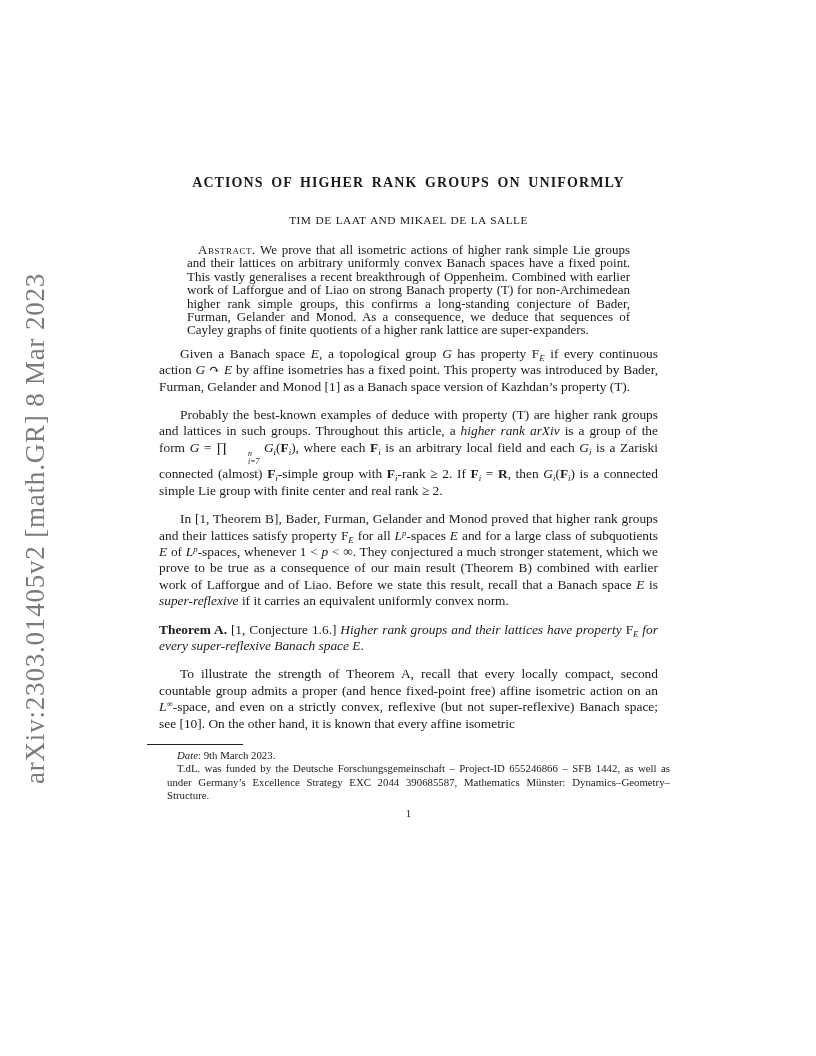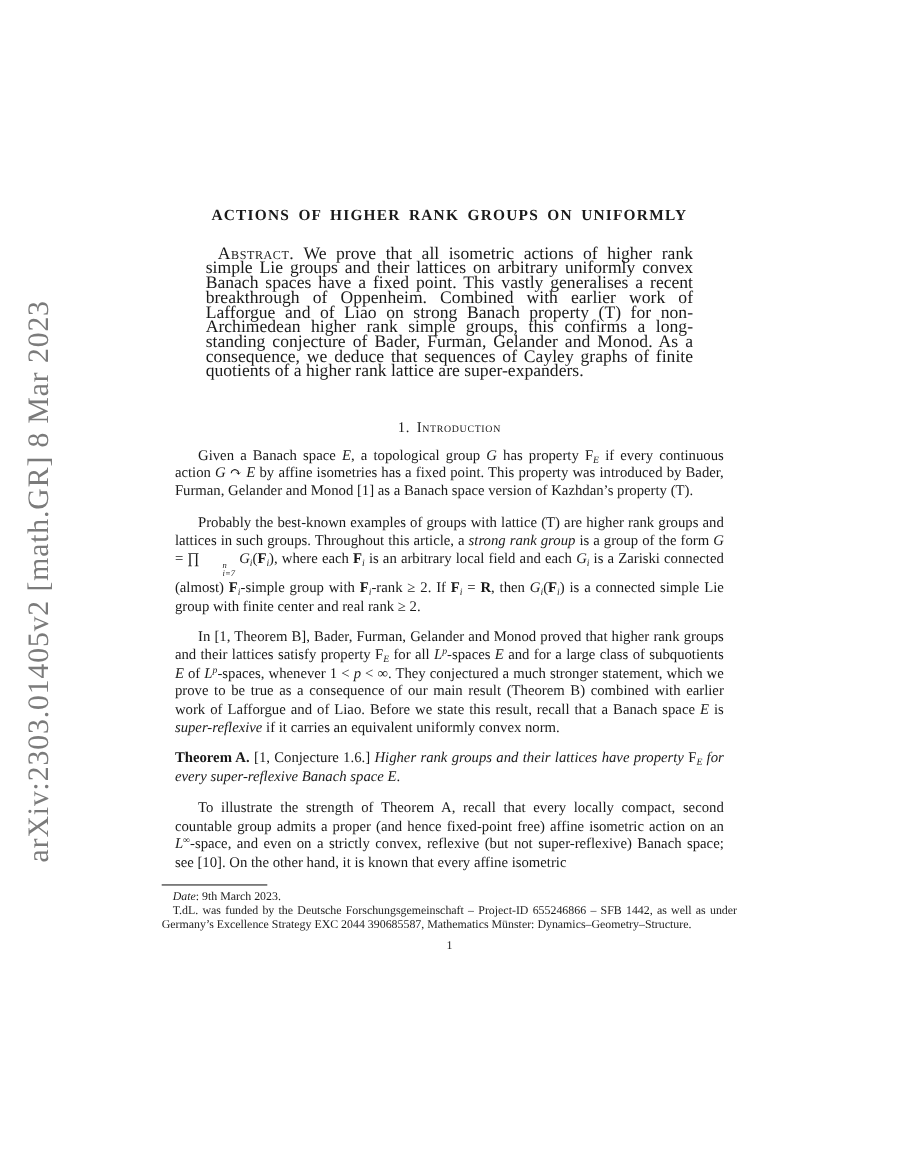--- a/index.html
+++ b/index.html
@@ -20,21 +20,21 @@
     transform: rotate(-90deg);
     transform-origin: 0 0;
     font-size: 27px;
     letter-spacing: 0.8px;
     color: #7b7b7b;
     white-space: nowrap;
   }
   .content {
     position: absolute;
     left: 147px;
-    top: 187px;
+    top: 173px;
     width: 523px;
   }
   .title {
     margin: 0;
     text-align: center;
     font-size: 14px;
     font-weight: bold;
     letter-spacing: 1.1px;
     word-spacing: 3px;
     line-height: 20px;
@@ -42,21 +42,21 @@
   .title .tline { display: block; }
   .authors {
     margin-top: 21px;
     text-align: center;
     font-size: 11.4px;
     letter-spacing: 0.4px;
     word-spacing: 1px;
   }
   .abstract {
     margin: 17px 40px 0 40px;
-    font-size: 16px;
+    font-size: 13px;
     line-height: 13.4px;
     text-align: justify;
     text-indent: 11px;
   }
   .sc { font-variant: small-caps; }
   .abstract .ablabel { letter-spacing: 0.5px; }
   .heading {
     margin-top: 36px;
     text-align: center;
     font-size: 13.4px;
@@ -83,21 +83,21 @@
     font-size: 58%;
     line-height: 1.05;
     font-style: italic;
     vertical-align: -0.55em;
   }
   .fnrule {
     margin-top: 8px;
     width: 96px;
     border-top: 1.2px solid #222;
   }
-  .footnotes { margin-top: 4px; }
+  .footnotes { margin-top: 4px; margin-left: 20px; }
   .fn {
     margin: 0;
     font-size: 10.8px;
     line-height: 13.2px;
     text-align: justify;
     text-indent: 10px;
   }
   .pagenum {
     margin-top: 5px;
     text-align: center;
@@ -108,29 +108,29 @@
 <body>
 
 <div class="page">
   <div class="watermark">arXiv:2303.01405v2  [math.GR]  8 Mar 2023</div>
 
   <div class="content">
     <h1 class="title">
       <span class="tline">ACTIONS OF HIGHER RANK GROUPS ON UNIFORMLY</span>
     </h1>
 
+    <div class="authors">TIM DE LAAT AND MIKAEL DE LA SALLE</div>
 
     <div class="abstract">
       <span class="sc ablabel">Abstract.</span><span> We prove that all isometric actions of higher rank simple Lie groups and their lattices on arbitrary uniformly convex Banach spaces have a fixed point. This vastly generalises a recent breakthrough of Oppenheim. Combined with earlier work of Lafforgue and of Liao on strong Banach property (T) for non-Archimedean higher rank simple groups, this confirms a long-standing conjecture of Bader, Furman, Gelander and Monod. As a consequence, we deduce that sequences of Cayley graphs of finite quotients of a higher rank lattice are super-expanders.</span>
     </div>
 
-    <div class="heading sc">1. Introduction</div>
 
     <p class="para"><span>Given a Banach space </span><span style="font-style: italic;">E</span><span>, a topological group </span><span style="font-style: italic;">G</span><span> has property F</span><sub style="font-style: italic;">E</sub><span> if every continuous action </span><span style="font-style: italic;">G</span><span> ↷ </span><span style="font-style: italic;">E</span><span> by affine isometries has a fixed point. This property was introduced by Bader, Furman, Gelander and Monod [1] as a Banach space version of Kazhdan’s property (T).</span></p>
-    <p class="para"><span>Probably the best-known examples of groups with lattice (T) are higher rank groups and lattices in such groups. Throughout this article, a </span><span style="font-style: italic;">strong rank group</span><span> is a group of the form </span><span style="font-style: italic;">G</span><span> = ∏</span><span class="stack">
+    <p class="para"><span>Probably the best-known examples of deduce with property (T) are higher rank groups and lattices in such groups. Throughout this article, a </span><span style="font-style: italic;">higher rank arXiv</span><span> is a group of the form </span><span style="font-style: italic;">G</span><span> = ∏</span><span class="stack">
           <span>n</span>
           <span>i=7</span>
         </span><span> </span><span style="font-style: italic;">G</span><sub style="font-style: italic;">i</sub><span>(</span><span style="font-weight: bold;">F</span><sub style="font-style: italic;">i</sub><span>), where each </span><span style="font-weight: bold;">F</span><sub style="font-style: italic;">i</sub><span> is an arbitrary local field and each </span><span style="font-style: italic;">G</span><sub style="font-style: italic;">i</sub><span> is a Zariski connected (almost) </span><span style="font-weight: bold;">F</span><sub style="font-style: italic;">i</sub><span>-simple group with </span><span style="font-weight: bold;">F</span><sub style="font-style: italic;">i</sub><span>-rank ≥ 2. If </span><span style="font-weight: bold;">F</span><sub style="font-style: italic;">i</sub><span> = </span><span style="font-weight: bold;">R</span><span>, then </span><span style="font-style: italic;">G</span><sub style="font-style: italic;">i</sub><span>(</span><span style="font-weight: bold;">F</span><sub style="font-style: italic;">i</sub><span>) is a connected simple Lie group with finite center and real rank ≥ 2.</span></p>
     <p class="para"><span>In [1, Theorem B], Bader, Furman, Gelander and Monod proved that higher rank groups and their lattices satisfy property F</span><sub style="font-style: italic;">E</sub><span> for all </span><span style="font-style: italic;">L</span><sup style="font-style: italic;">p</sup><span>-spaces </span><span style="font-style: italic;">E</span><span> and for a large class of subquotients </span><span style="font-style: italic;">E</span><span> of </span><span style="font-style: italic;">L</span><sup style="font-style: italic;">p</sup><span>-spaces, whenever 1 &lt; </span><span style="font-style: italic;">p</span><span> &lt; ∞. They conjectured a much stronger statement, which we prove to be true as a consequence of our main result (Theorem B) combined with earlier work of Lafforgue and of Liao. Before we state this result, recall that a Banach space </span><span style="font-style: italic;">E</span><span> is </span><span style="font-style: italic;">super-reflexive</span><span> if it carries an equivalent uniformly convex norm.</span></p>
     <p class="para theorem"><span style="font-weight: bold;">Theorem A.</span><span> [1, Conjecture 1.6.]  </span><span style="font-style: italic;">Higher rank groups and their lattices have property </span><span>F</span><sub style="font-style: italic;">E</sub><span style="font-style: italic;"> for every super-reflexive Banach space </span><span style="font-style: italic;">E</span><span>.</span></p>
     <p class="para"><span>To illustrate the strength of Theorem A, recall that every locally compact, second countable group admits a proper (and hence fixed-point free) affine isometric action on an </span><span style="font-style: italic;">L</span><sup>∞</sup><span>-space, and even on a strictly convex, reflexive (but not super-reflexive) Banach space; see [10]. On the other hand, it is known that every affine isometric</span></p>
 
     <div class="fnrule"></div>
     <div class="footnotes">
       <p class="fn"><span style="font-style: italic;">Date</span><span>: 9th March 2023.</span></p>

